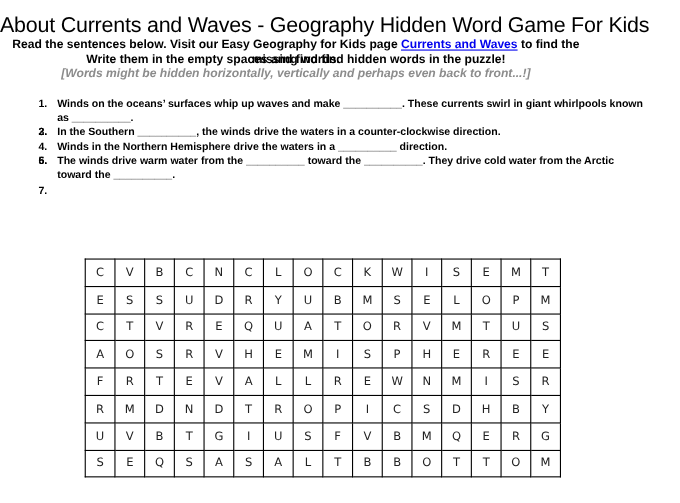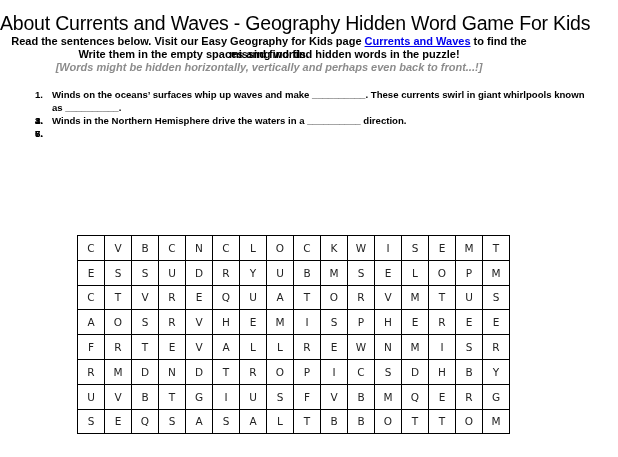--- a/index.html
+++ b/index.html
@@ -26,24 +26,24 @@
 
 <div class="title">About Currents and Waves - Geography Hidden Word Game For Kids</div>
 
 <div class="intro intro1"><span>Read the sentences below. Visit our Easy Geography for Kids page </span><span class="link">Currents and Waves</span><span> to find the missing words.</span></div>
 <div class="intro intro2">Write them in the empty spaces and find find hidden words in the puzzle!</div>
 <div class="intro intro3">[Words might be hidden horizontally, vertically and perhaps even back to front...!]</div>
 
 <ol class="sentences">
   <li class="sentence"><span class="num">1.</span><span>Winds on the oceans’ surfaces whip up waves and make __________. These currents swirl in giant whirlpools known as __________.</span></li>
   <li class="sentence"><span class="num">2.</span></li>
-  <li class="sentence"><span class="num">3.</span></li>
+  <li class="sentence"><span class="num">3.</span><span>In the Southern __________, the winds drive the waters in a counter-clockwise direction.</span></li>
   <li class="sentence"><span class="num">4.</span><span>Winds in the Northern Hemisphere drive the waters in a __________ direction.</span></li>
   <li class="sentence"><span class="num">5.</span></li>
-  <li class="sentence"><span class="num">6.</span></li>
+  <li class="sentence"><span class="num">6.</span><span>The winds drive warm water from the __________ toward the __________. They drive cold water from the Arctic toward the __________.</span></li>
   <li class="sentence"><span class="num">7.</span></li>
 </ol>
 
 <table class="grid">
   <tbody id="grid-body">
       <tr>
         <td>C</td>
         <td>V</td>
         <td>B</td>
         <td>C</td>

